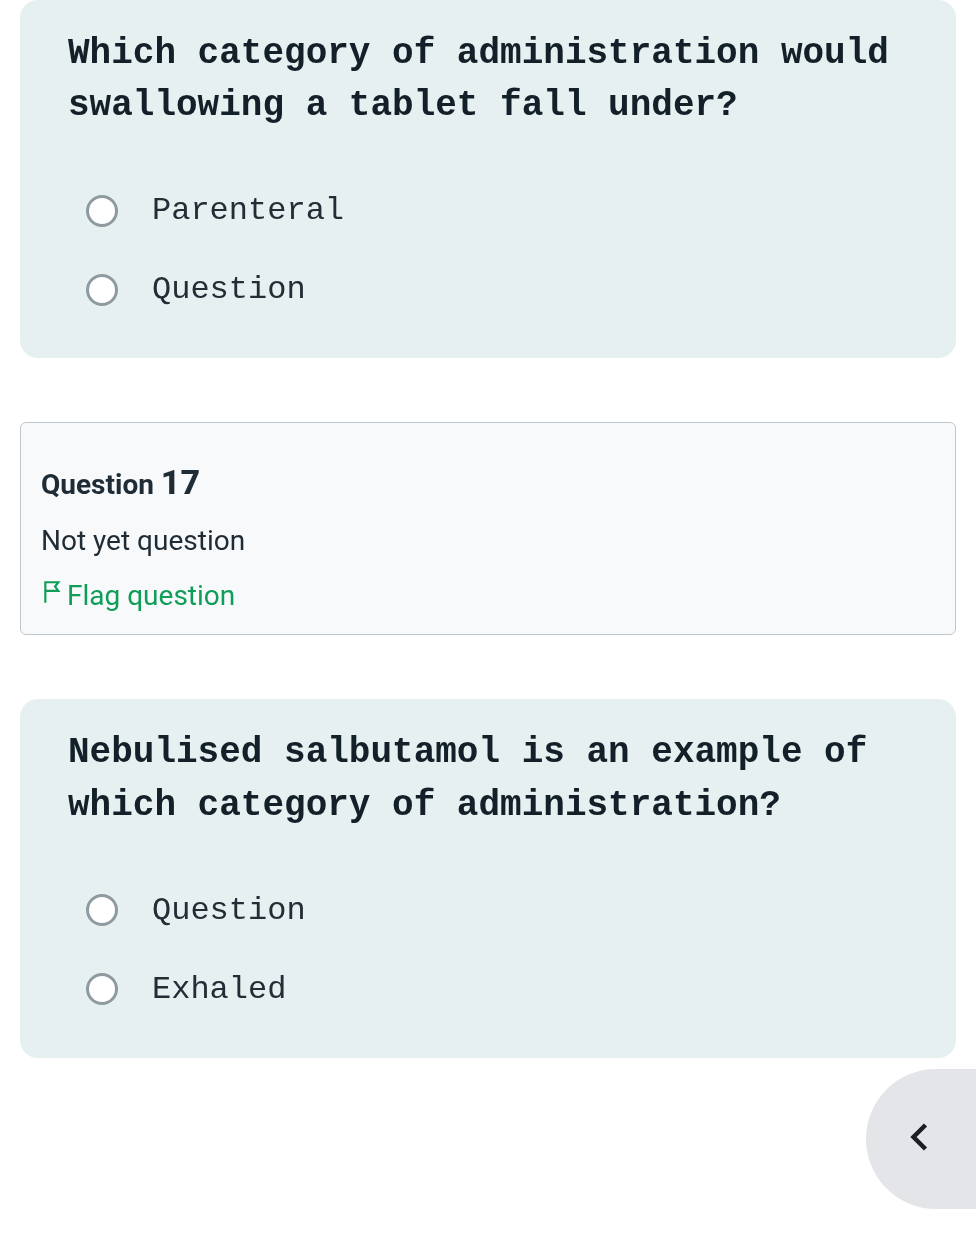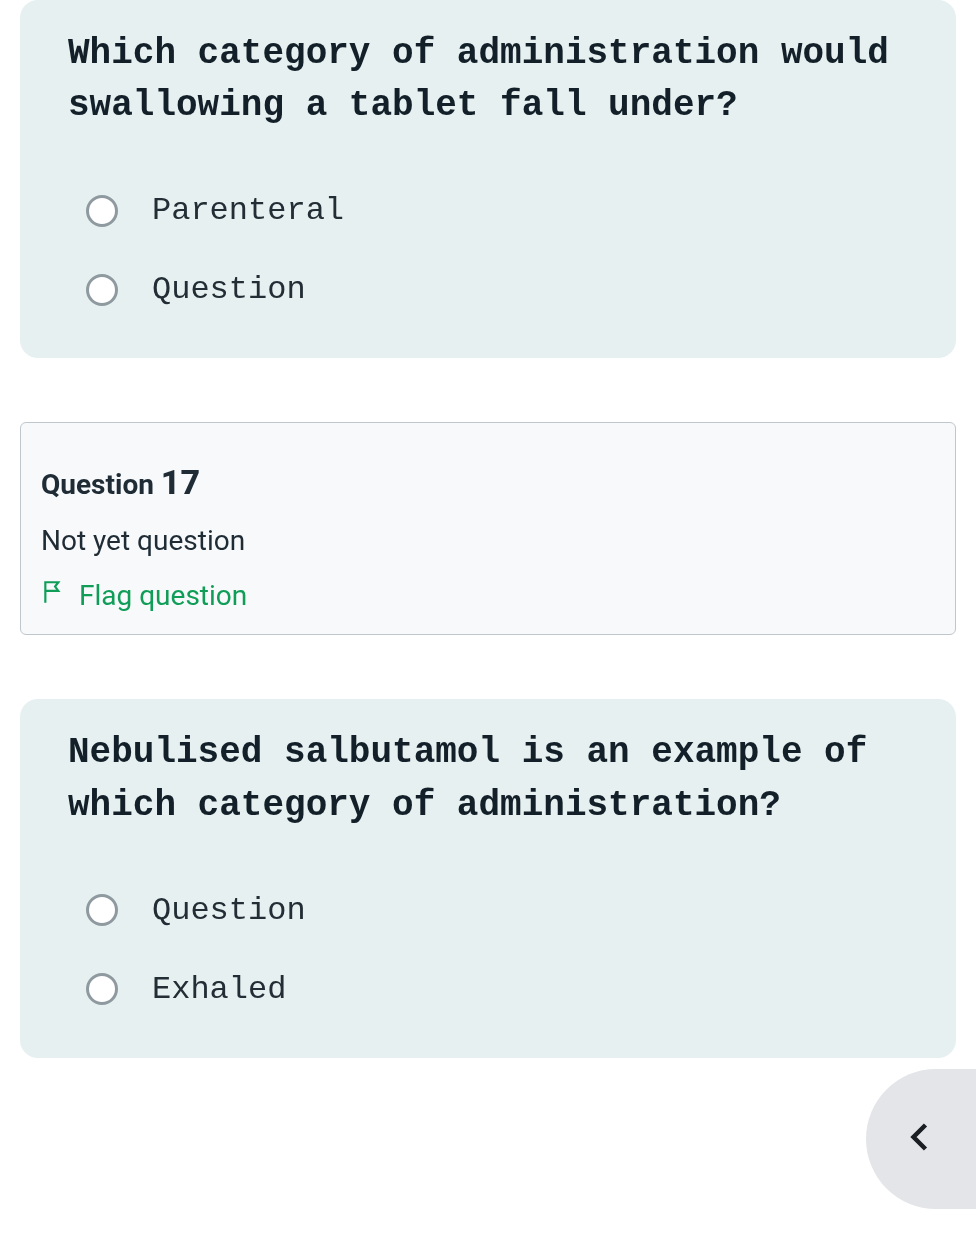--- a/index.html
+++ b/index.html
@@ -56,21 +56,20 @@
     font-size: 28px;
     color: #1f2c35;
     margin-bottom: 22px;
   }
   .meta-line strong { font-weight: 700; }
   .q-number { font-size: 34px; font-weight: 800; }
 
   .flag-row {
     display: inline-flex;
     align-items: center;
-    gap: 12px;
     color: #0f9d58;
     font-size: 28px;
     cursor: pointer;
   }
   .flag-row svg { width: 26px; height: 26px; stroke: #0f9d58; fill: none; stroke-width: 2; }
 
   .nav-btn {
     position: fixed;
     right: 0;
     bottom: 50px;

